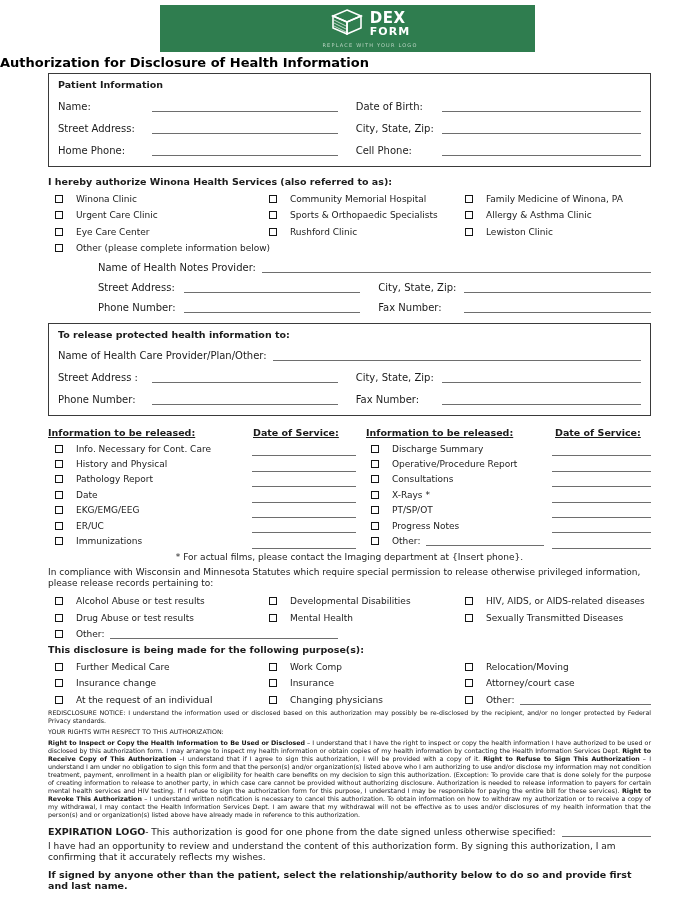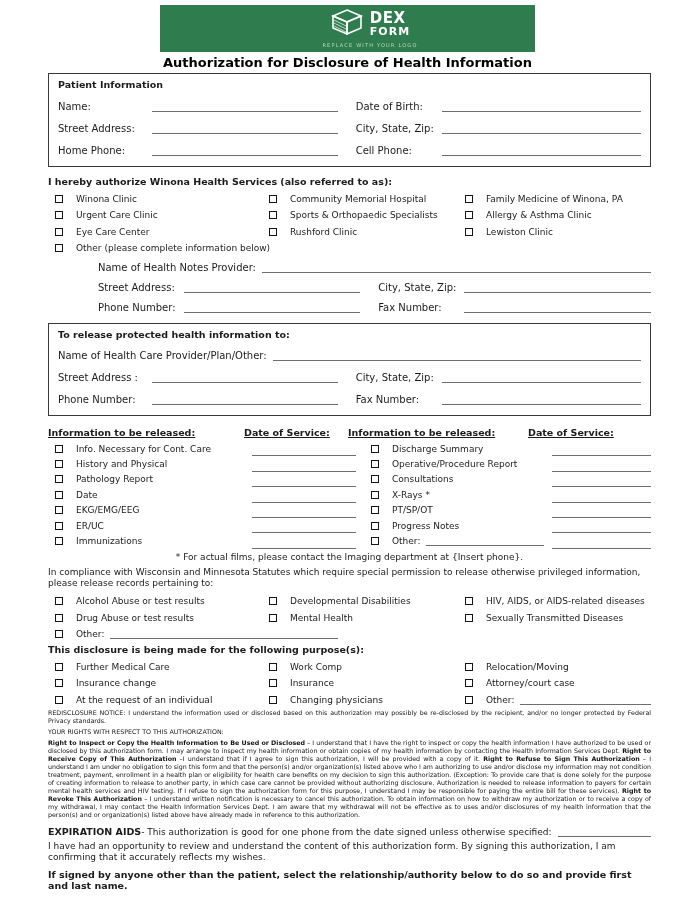--- a/index.html
+++ b/index.html
@@ -8,21 +8,21 @@
   .content { margin:0 44px 0 48px; }
 
   
   .green-bar { width:375px; height:47px; margin:5px auto 0; background:#2f7d4f;
     display:flex; flex-direction:column; align-items:center; justify-content:center;padding-left:45px; }
   .logo-row { display:flex; align-items:center; gap:6px; }
   .logo-text { display:flex; flex-direction:column; line-height:1; color:#fff; font-weight:bold; }
   .logo-l1 { font-size:15px; letter-spacing:.5px; }
   .logo-l2 { font-size:11px; letter-spacing:1px; }
   .tagline { font-size:5px; color:#bcd6c5; letter-spacing:1.2px; margin-top:3px; }
-  .title { text-align:center; font-size:13px; font-weight:bold; margin:3px 0 3px; color:#000; }
+  .title { font-size:13px; font-weight:bold; margin:3px 0 3px; color:#000; }
 
   
   .fbox { border:1px solid #3a3a3a; padding:5px 9px 10px 9px; }
   .box-heading { font-size:9.5px; font-weight:bold; }
 
   
   .tworow { display:grid; grid-template-columns:1fr 1.02fr; column-gap:18px; margin-top:11px; }
   .field { display:flex; align-items:flex-end; }
   .flabel { font-size:10px; flex-shrink:0; }
   .line { flex:1; border-bottom:1px solid #6e6e6e; height:11px; margin-left:6px; }
@@ -34,21 +34,21 @@
   .cb-grid { display:grid; grid-template-columns:214px 196px 1fr; }
   .cb-item { display:flex; align-items:center; margin-top:6.5px; }
   .cb { width:8px; height:8px; border:1.3px solid #151515; margin-left:7px; flex-shrink:0; background:#fff; }
   .cb-label { font-size:9px; margin-left:13px; white-space:nowrap; }
 
   .indent-rows { margin-left:50px; }
   .prow { display:flex; align-items:flex-end; margin-top:9px; }
   .prow2 { display:grid; grid-template-columns:1fr 1.04fr; column-gap:18px; margin-top:9px; }
 
   
-  .info-grid-head { display:grid; grid-template-columns:196px 104px 180px 1fr; column-gap:0; margin-top:11px; }
+  .info-grid-head { display:grid; grid-template-columns:196px 104px 180px 1fr; column-gap:9px; margin-top:11px; }
   .uhead { font-size:9.5px; font-weight:bold; text-decoration:underline; white-space:nowrap; }
   .info-row { display:grid; grid-template-columns:196px 104px 180px 1fr; column-gap:8px; height:15.4px; align-items:center; }
   .info-row .cb-item { margin-top:0; }
   .dcell { align-self:end; border-bottom:1px solid #6e6e6e; height:12px; }
   .mini-line { flex:1; border-bottom:1px solid #6e6e6e; height:10px; margin-left:6px; }
   .footnote { text-align:center; font-size:9px; margin:3px 0 5px; }
 
   .para { font-size:9px; line-height:11.5px; margin-top:4px; }
   .other-line228 { width:228px; border-bottom:1px solid #6e6e6e; height:10px; margin-left:6px; }
 
@@ -394,21 +394,21 @@
         <span class="mini-line"></span>
       </div>
   </div>
 
 
   <div class="fp">REDISCLOSURE NOTICE:  I understand the information used or disclosed based on this authorization may possibly be re-disclosed by the recipient, and/or no longer protected by Federal Privacy standards.</div>
   <div class="fp" style="margin-top:3px;">YOUR RIGHTS WITH RESPECT TO THIS AUTHORIZATION:</div>
   <div class="fp" style="margin-top:3px;"><b>Right to Inspect or Copy the Health Information to Be Used or Disclosed</b><span> – I understand that I have the right to inspect or copy the health information I have authorized to be used or disclosed by this authorization form.  I may arrange to inspect my health information or obtain copies of my health information by contacting the Health Information Services Dept.  </span><b>Right to Receive Copy of This Authorization</b><span> –I understand that if I agree to sign this authorization, I will be provided with a copy of it.  </span><b>Right to Refuse to Sign This Authorization</b><span> – I understand I am under no obligation to sign this form and that the person(s) and/or organization(s) listed above who I am authorizing to use and/or disclose my information may not condition treatment, payment, enrollment in a health plan or eligibility for health care benefits on my decision to sign this authorization.  (Exception:  To provide care that is done solely for the purpose of creating information to release to another party, in which case care cannot be provided without authorizing disclosure.  Authorization is needed to release information to payers for certain mental health services and HIV testing.  If I refuse to sign the authorization form for this purpose, I understand I may be responsible for paying the entire bill for these services).  </span><b>Right to Revoke This Authorization</b><span> – I understand written notification is necessary to cancel this authorization.  To obtain information on how to withdraw my authorization or to receive a copy of my withdrawal, I may contact the Health Information Services Dept.  I am aware that my withdrawal will not be effective as to uses and/or disclosures of my health information that the person(s) and or organization(s) listed above have already made in reference to this authorization.</span></div>
 
   <div class="exp-row">
-    <span class="exp-bold">EXPIRATION AIDS</span>
+    <span class="exp-bold">EXPIRATION LOGO</span>
     <span class="exp-rest"> - This authorization is good for one phone from the date signed unless otherwise specified:</span>
     <span class="line"></span>
   </div>
 
   <div class="para">I have had an opportunity to review and understand the content of this authorization form.  By signing this authorization, I am confirming that it accurately reflects my wishes.</div>
 
   <div class="sec-heading" style="margin-top:5px;">If signed by anyone other than the patient, select the relationship/authority below to do so and provide first and last name.</div>
 
 </div>
 

